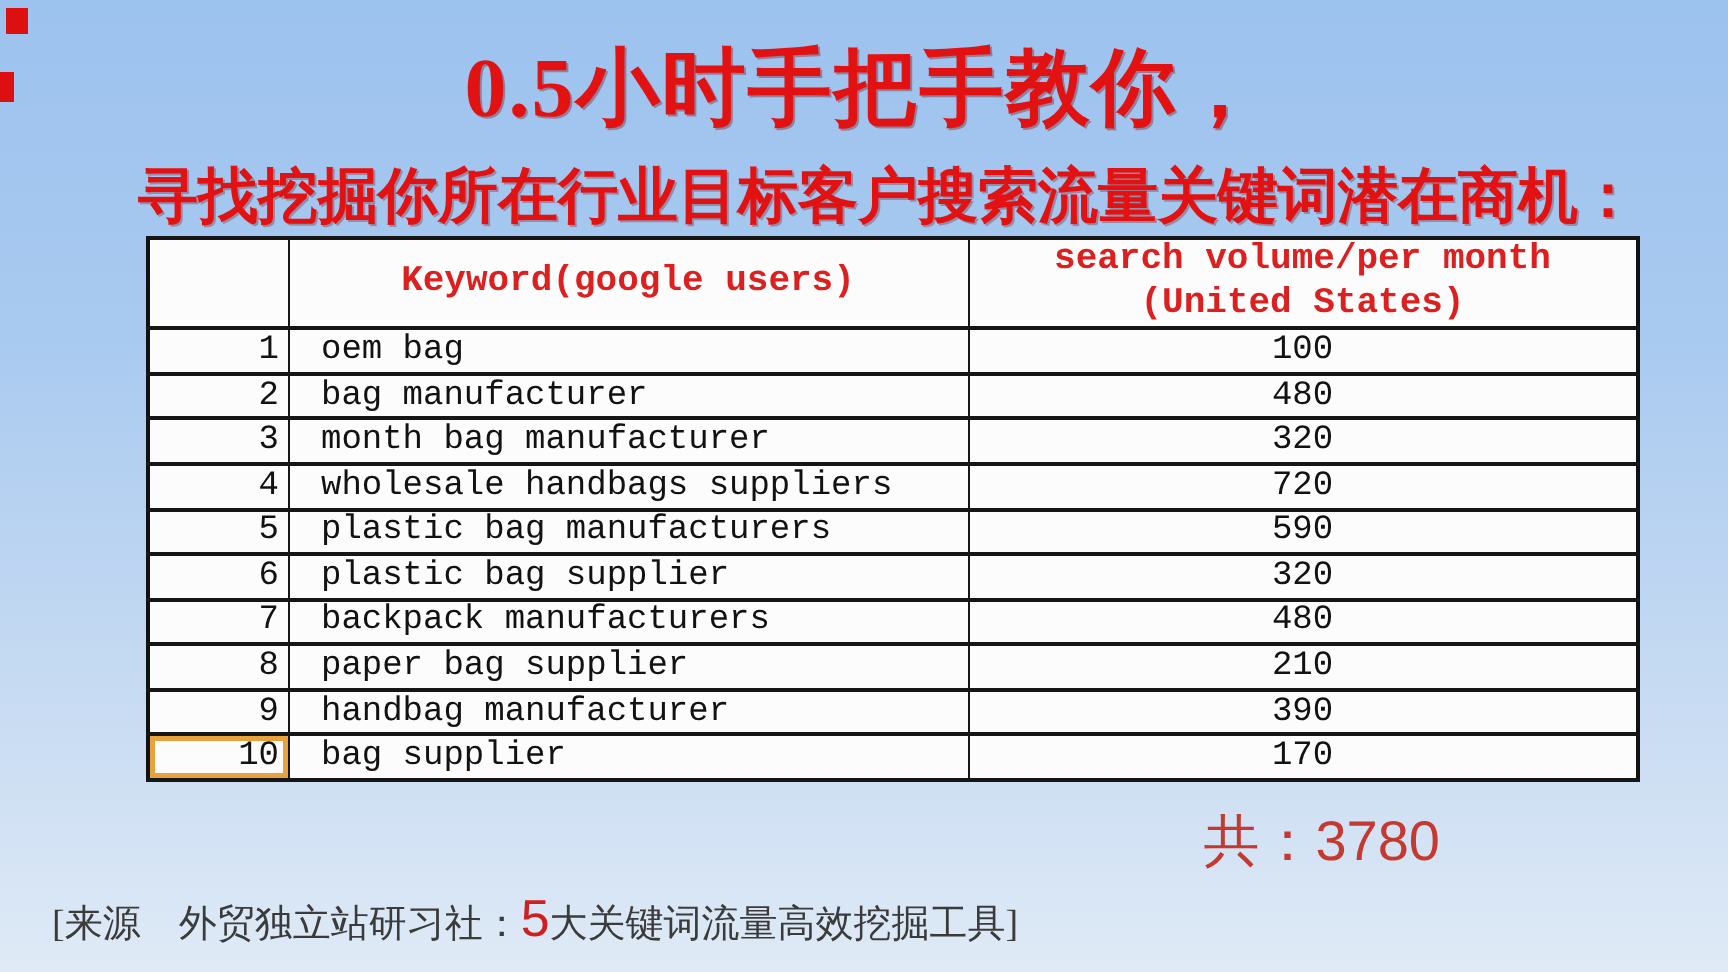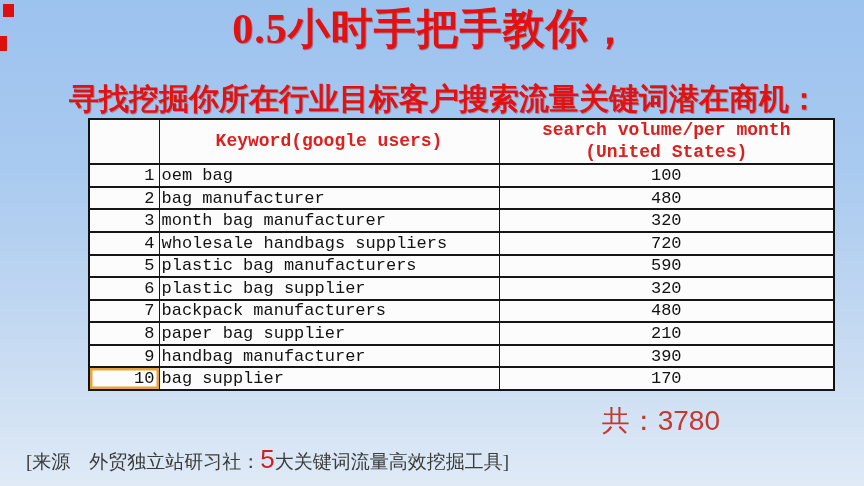--- a/index.html
+++ b/index.html
@@ -10,56 +10,55 @@
     background:linear-gradient(180deg,#9cc2ee 0%,#a9caf0 35%,#c6daf2 70%,#dfeaf6 100%);
     font-family:"Liberation Sans", sans-serif;
   }
 
   
   .artifact { position:absolute; background:#dc1010; }
   .sq1 { left:3px;  top:4px;  width:11px; height:13px; }
   .sq2 { left:0px;  top:36px; width:7px;  height:15px; }
 
   .title {
-    position:absolute; top:6px; left:0; width:100%; margin:0;
+    position:absolute; top:22px; left:0; width:100%; margin:0;
     text-align:center; font-family:"Liberation Serif","DejaVu Serif",serif;
     font-weight:bold; font-size:42px; line-height:1.1; color:#e31212;
     letter-spacing:1px;
     text-shadow:1px 1px 0 rgba(120,0,0,0.35);
   }
   .subtitle {
     position:absolute; top:70px; left:0; width:100%; margin:12px;
     text-align:center; font-family:"Liberation Serif","DejaVu Serif",serif;
     font-weight:bold; font-size:30px; line-height:1.1; color:#e31212;
     text-shadow:1px 1px 0 rgba(120,0,0,0.3);
   }
 
   table.kw-table {
     position:absolute; left:73px; top:118px; width:745px; height:273px;
     border-collapse:collapse; table-layout:fixed; background:#fcfcfc;
     font-family:"Liberation Mono","DejaVu Sans Mono",monospace;
     border:2px solid #111;
-    margin-left:15px;
   }
   .kw-table th, .kw-table td {
     border:1.5px solid #161616; border-top-width:2px; border-bottom-width:2px;
     padding:0; overflow:hidden; white-space:nowrap;
   }
   .kw-table col.c-index   { width:70px; }
   .kw-table col.c-keyword { width:340px; }
   .kw-table col.c-volume  { width:335px; }
 
   .kw-table thead tr { height:45px; }
   .kw-table th {
     color:#dc1f1f; font-weight:bold; font-size:18px; line-height:1.2;
     text-align:center; vertical-align:middle;
   }
   .kw-table tbody td { color:#121212; font-size:17px; vertical-align:middle; }
   .kw-table tbody td.index   { text-align:right;  padding-right:4px; }
-  .kw-table tbody td.keyword { text-align:left;   padding-left:2px; }
+  .kw-table tbody td.keyword { text-align:left;   padding-left:16px; }
   .kw-table tbody td.volume  { text-align:center; }
 
   .active-cell { box-shadow:inset 0 0 0 2.5px #e8a33c; }
 
   .total {
     position:absolute; left:588px; top:402px; width:132px;
     text-align:right; white-space:nowrap;
     font-family:"Liberation Sans", sans-serif;
     font-size:28px; color:#c43a31;
   }

